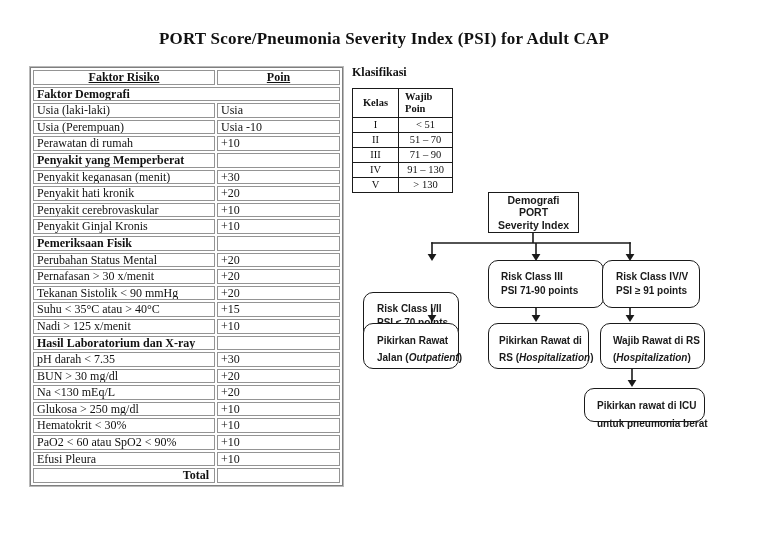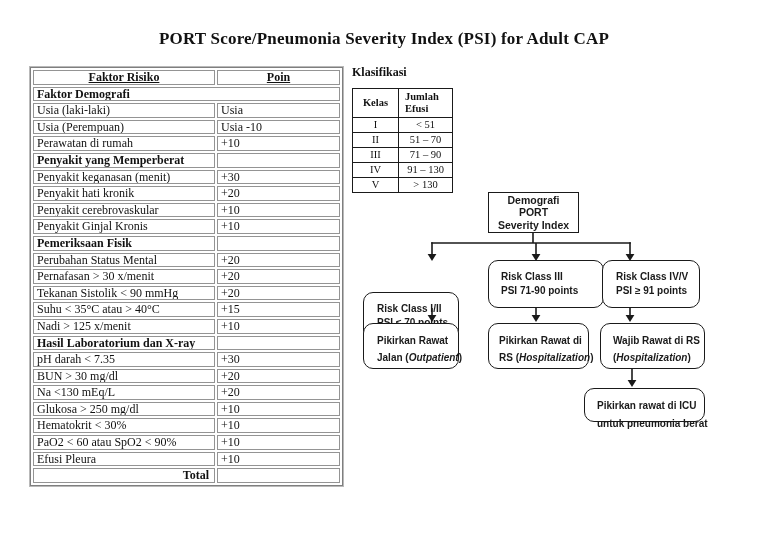--- a/index.html
+++ b/index.html
@@ -163,21 +163,21 @@
   <div id="klas-label">Klasifikasi</div>
 
   <table id="klas-table">
     <colgroup>
         <col style="width:46px">
         <col style="width:54px">
       </colgroup>
     <tbody>
       <tr>
         <th>Kelas</th>
-        <th class="jp">Jumlah Efusi</th>
+        <th class="jp">Wajib Poin</th>
       </tr>
     <tr>
           <td>I</td>
           <td>&lt; 51</td>
         </tr>
         <tr>
           <td>II</td>
           <td>51 – 70</td>
         </tr>
         <tr>

